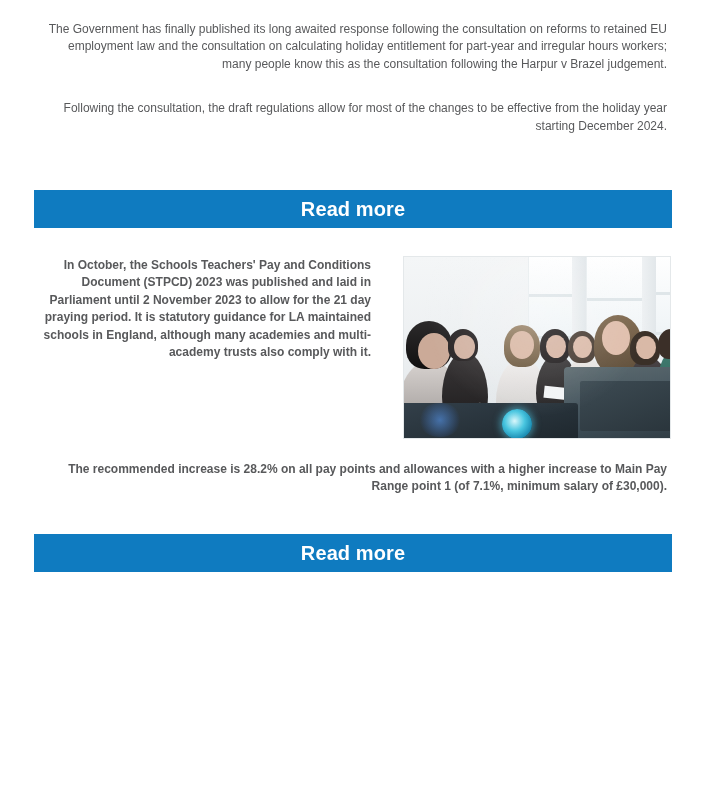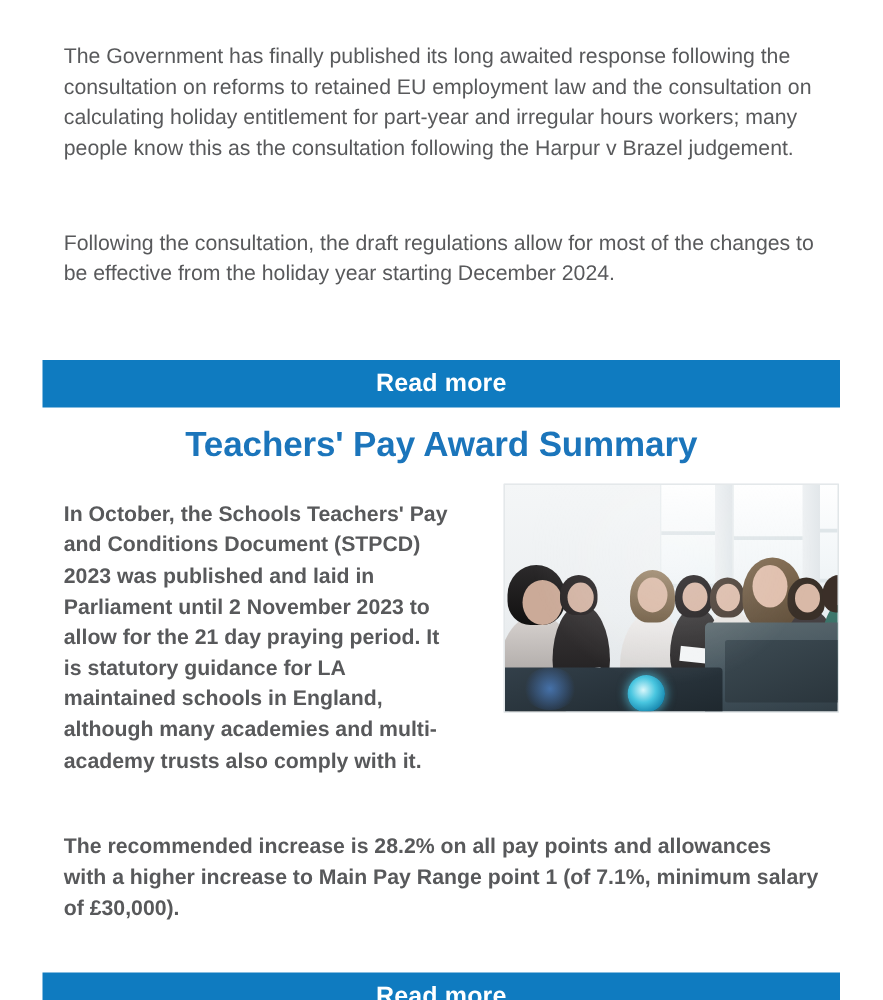--- a/index.html
+++ b/index.html
@@ -43,40 +43,41 @@
   }
   .title-2 {
     font-size: 28px;
     padding-top: 9px;
     padding-bottom: 2px;
   }
 
   
   .body-text {
     color: #58595b;
-    font-size: 17px;
+    font-size: 12px;
     line-height: 1.45;
-    margin: 16px;
+    margin: 4px;
+    text-align: right;
   }
   .para-gap { height: 19px; }
 
   .block-1 { padding-top: 17px; }
 
   
   .cta {
     display: block;
     background: #0f7bc0;
     color: #ffffff;
     font-size: 20px;
     font-weight: bold;
     text-align: center;
     text-decoration: none;
     line-height: 38px;
     height: 38px;
-    margin: 5px auto;
+    margin: 16px auto;
     width: 638px;
     letter-spacing: 0.1px;
   }
   .cta-wrap-1 { padding-top: 16px; }
   .cta-wrap-2 { padding-top: 18px; }
 
   
   .sec2-body { padding-top: 9px; font-weight: bold; }
   .photo {
     float: right;
@@ -203,21 +204,20 @@
 
     </div>
   </div>
 
   <div class="cta-wrap-1">
     <a class="cta" href="#">Read more</a>
   </div>
 
   <div class="inner">
 
-    <h1 class="article-title title-2">Teachers' Pay Award Summary</h1>
 
     <div class="sec2-body">
 
       <div class="photo" aria-label="Audience of seated people in a bright seminar room listening to a presentation, with a projector and laptop in the foreground">
         <div class="ph-wall"></div>
 
         <div class="ph-win a">
           <div class="ph-win-bar" style="top:40px;"></div>
           <div class="ph-win-bar" style="top:82px;"></div>
         </div>

